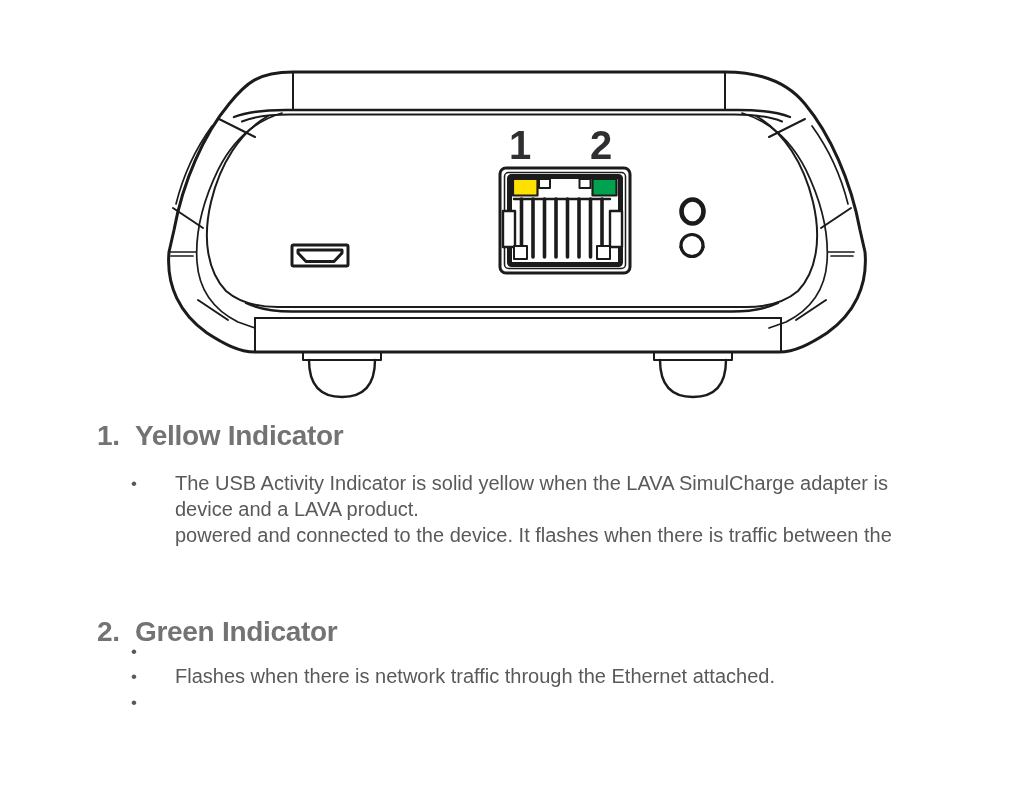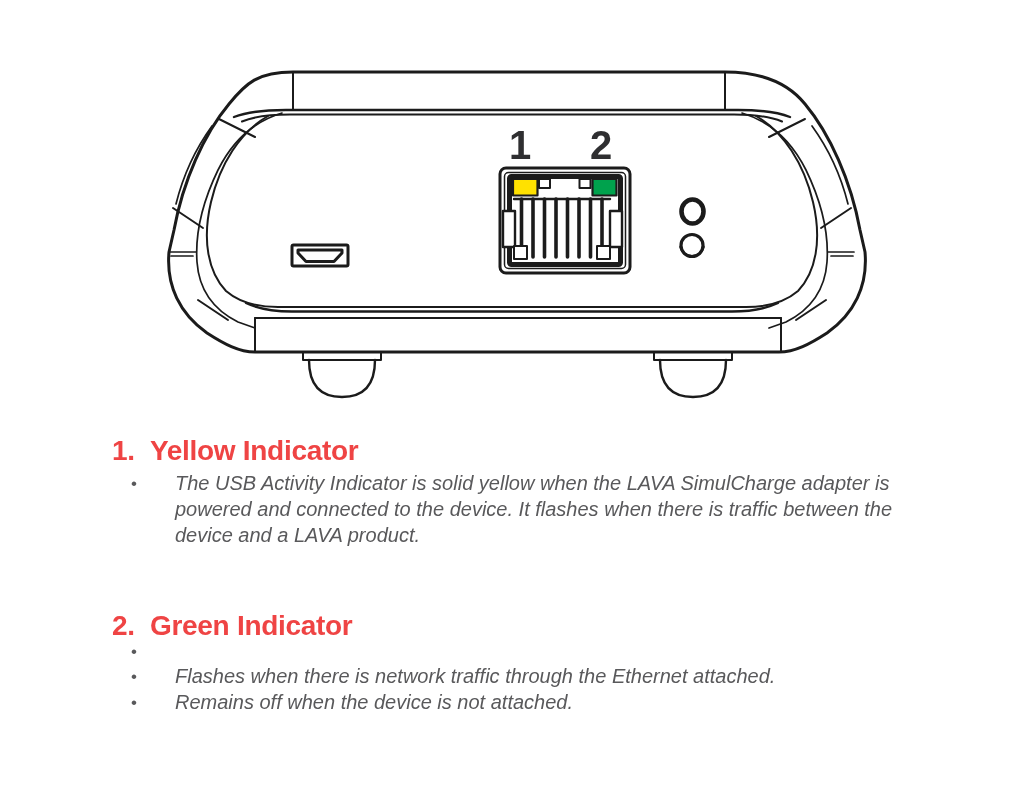--- a/index.html
+++ b/index.html
@@ -5,35 +5,35 @@
   html,body{margin:0;padding:0;background:#ffffff;}
   #page{
     position:relative;
     width:1024px;height:791px;
     background:#ffffff;
     overflow:hidden;
     font-family:"Liberation Sans", sans-serif;
   }
   #device-svg{position:absolute;left:0;top:0;}
   .heading{
-    position:absolute;left:97px;margin:15px;
+    position:absolute;left:97px;margin:0;
     font-size:28px;font-weight:bold;letter-spacing:-0.3px;
-    color:#ef4444;white-space:nowrap;
+    color:#737373;white-space:nowrap;
   }
   .heading .num{display:inline-block;width:38px;}
   .textblock{
     position:absolute;left:131px;
     font-size:20px;color:#59595b;
   }
   .textblock .li{display:flex;}
   .textblock .marker{
     width:44px;flex:0 0 44px;text-align:left;
     font-size:17px;
   }
-  .textblock .line{white-space:nowrap;font-style:italic;}
+  .textblock .line{white-space:nowrap;}
   #para-1{top:471px;line-height:25.8px;}
   #list-2{top:639px;line-height:25.3px;}
 </style>
 </head>
 <body>
 
 <div id="page">
 
   <svg id="device-svg" width="1024" height="410" viewBox="0 0 1024 410">
     <g fill="none" stroke="#1b1b1b" stroke-width="2.6" stroke-linecap="round" stroke-linejoin="round">
@@ -135,39 +135,38 @@
     <span class="num">1.</span><span>Yellow Indicator</span>
   </h2>
 
   <div class="textblock" id="para-1">
     <div class="li">
       <span class="marker">•</span>
       <span class="line">The USB Activity Indicator is solid yellow when the LAVA SimulCharge adapter is</span>
     </div>
     <div class="li">
       <span class="marker"></span>
-      <span class="line">powered and connected to the device. It flashes when there is traffic between the</span>
+      <span class="line">device and a LAVA product.</span>
     </div>
     <div class="li">
       <span class="marker"></span>
-      <span class="line">device and a LAVA product.</span>
+      <span class="line">powered and connected to the device. It flashes when there is traffic between the</span>
     </div>
   </div>
 
-  <h2 class="heading" style="top:595px">
+  <h2 class="heading" style="top:616px">
     <span class="num">2.</span><span>Green Indicator</span>
   </h2>
 
   <div class="textblock" id="list-2">
     <div class="li">
       <span class="marker">•</span>
     </div>
     <div class="li">
       <span class="marker">•</span>
       <span class="line">Flashes when there is network traffic through the Ethernet attached.</span>
     </div>
     <div class="li">
       <span class="marker">•</span>
-      <span class="line">Remains off when the device is not attached.</span>
     </div>
   </div>
 
 </div>
 
 </body></html>

